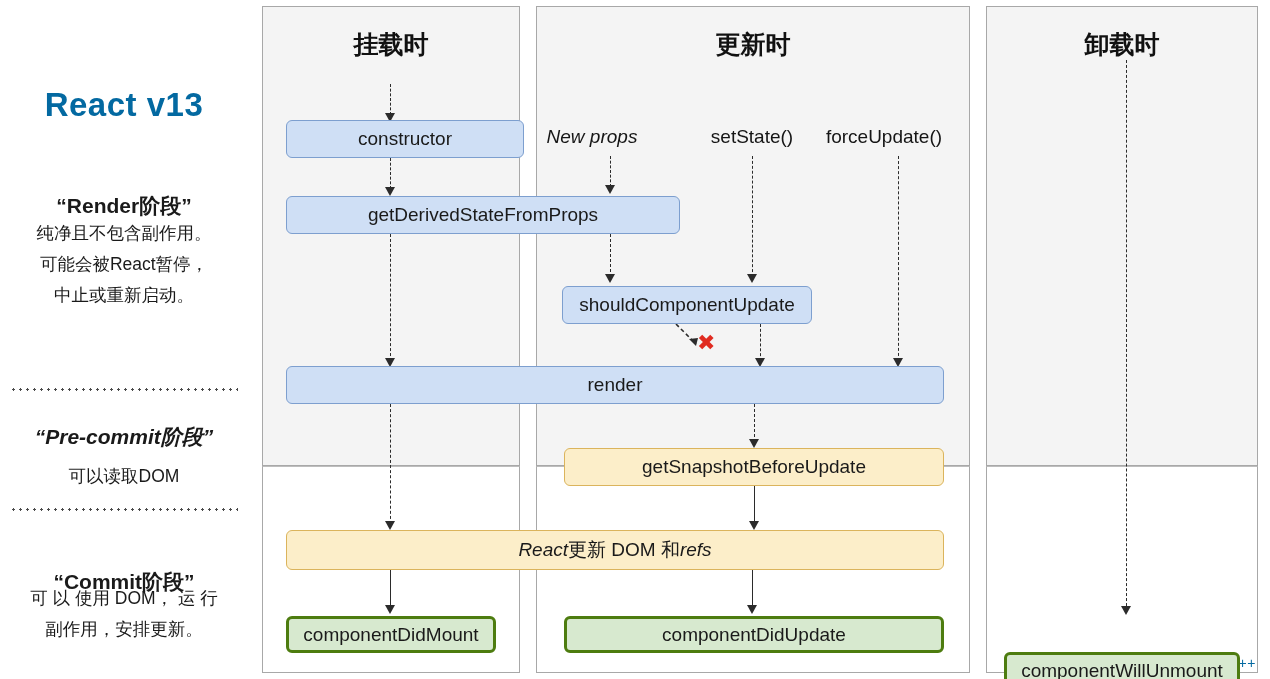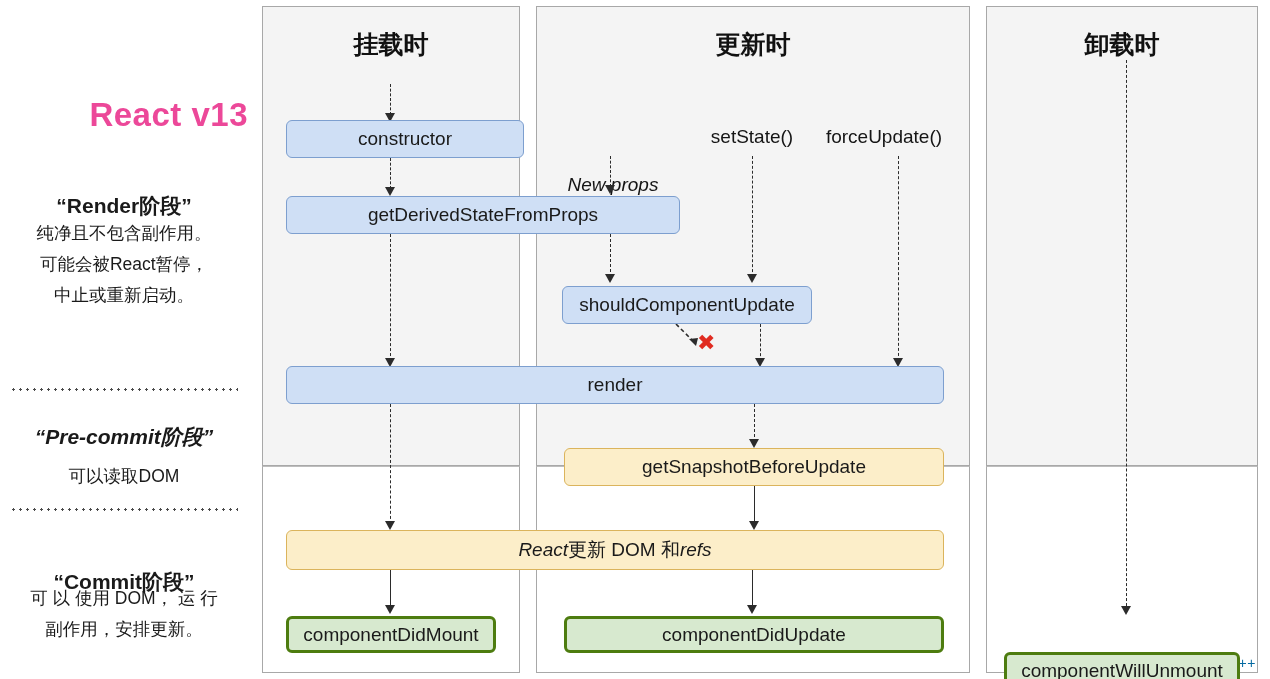--- a/index.html
+++ b/index.html
@@ -12,26 +12,26 @@
     width: 1270px;
     height: 679px;
     background: #ffffff;
     font-family: "Liberation Sans", "DejaVu Sans", sans-serif;
     overflow: hidden;
   }
 
   
   .legend-title {
     position: absolute;
-    left: 0; top: 96px;
+    left: 0; top: 86px;
     width: 248px;
-    text-align: right;
+    text-align: center;
     font-size: 33px;
     font-weight: bold;
-    color: #ec4899;
+    color: #0369a1;
     letter-spacing: 0.5px;
   }
   .phase-head {
     position: absolute;
     width: 248px;
     left: 0;
     text-align: center;
     font-size: 21px;
     font-weight: bold;
     color: #1a1a1a;
@@ -211,21 +211,21 @@
     <span class="ital">React</span>
       <span>更新 DOM 和 </span>
       <span class="ital">refs</span>
   </div>
 
   <div class="solidline" style="left:390px; top:570px; height:38px;"></div>
   <div class="arrowhead" style="left:385px; top:605px;"></div>
 
   <div class="node node-green" style="left:286px; top:616px; width:210px; height:37px;">componentDidMount</div>
 
-  <div class="src-label ital" style="left:538px; top:126px; width:150px;margin-top:48px;">New props</div>
+  <div class="src-label ital" style="left:517px; top:126px; width:150px;">New props</div>
   <div class="src-label" style="left:690px; top:126px; width:124px;">setState()</div>
   <div class="src-label" style="left:818px; top:126px; width:132px;">forceUpdate()</div>
 
   <div class="dashline" style="left:610px; top:156px; height:31px;"></div>
   <div class="arrowhead" style="left:605px; top:185px;"></div>
 
   <div class="dashline" style="left:610px; top:234px; height:43px;"></div>
   <div class="arrowhead" style="left:605px; top:274px;"></div>
 
   <div class="dashline" style="left:752px; top:156px; height:121px;"></div>

